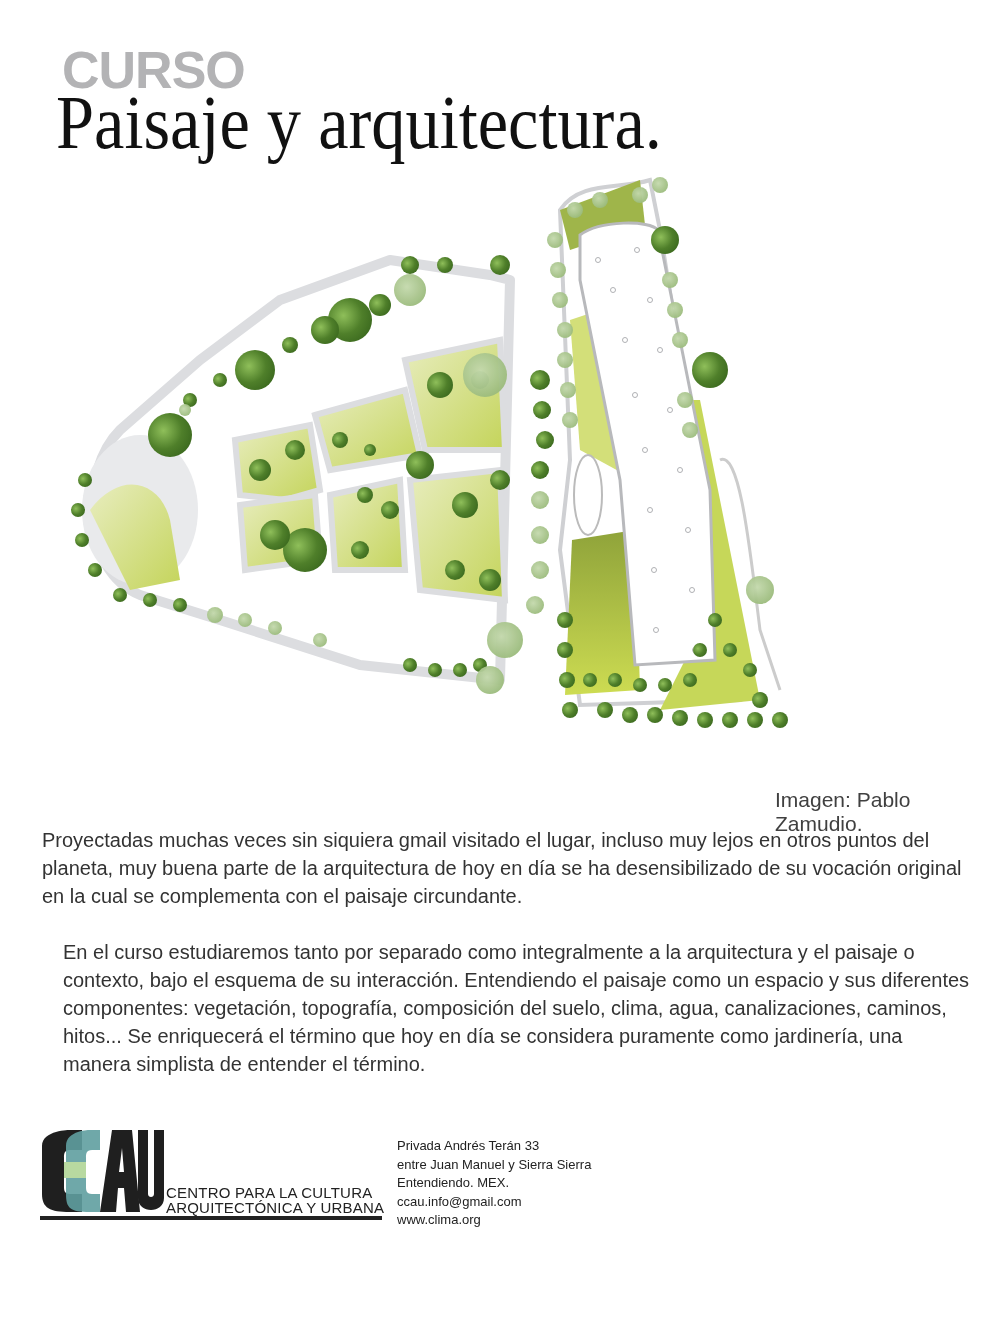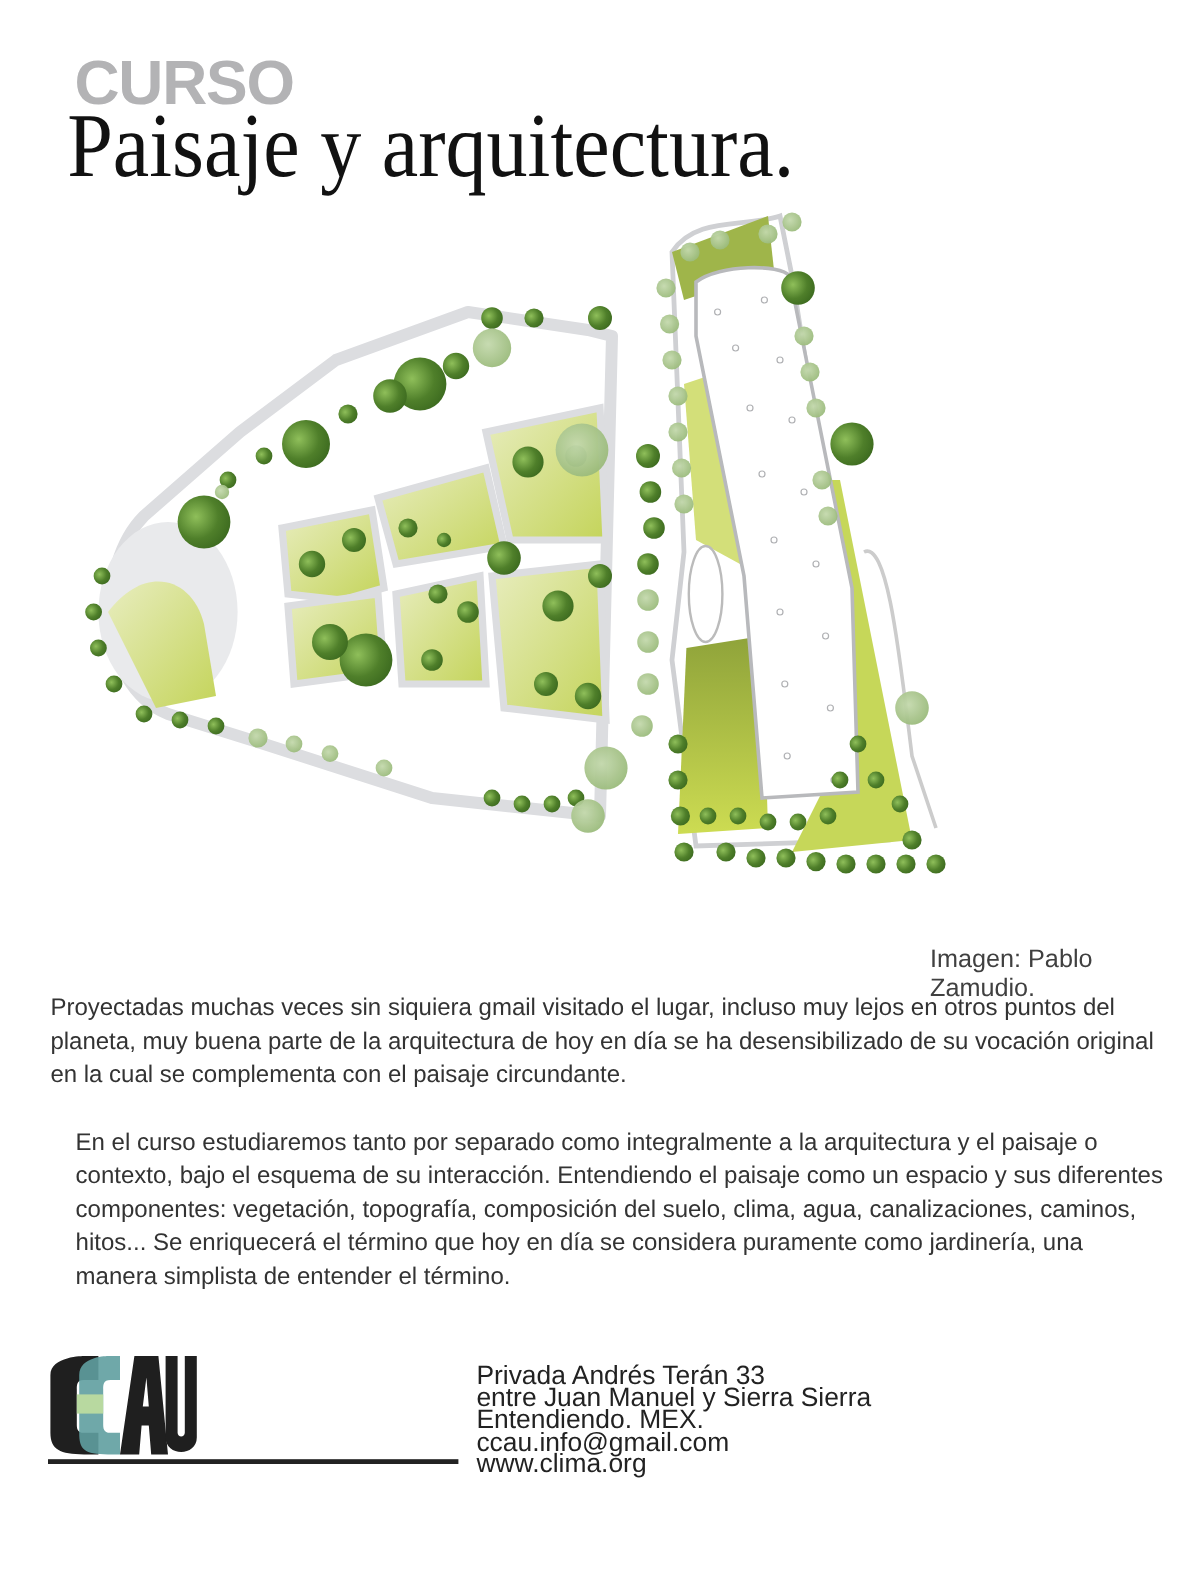--- a/index.html
+++ b/index.html
@@ -8,21 +8,21 @@
   .title { position: absolute; left: 56px; top: 84px; font-family: "Liberation Serif", serif; font-size: 76px; color: #111; line-height: 1; transform: scaleX(0.9); transform-origin: left top; letter-spacing: 0px; white-space: nowrap; }
   .plan { position: absolute; left: 60px; top: 150px; width: 760px; height: 590px; }
   .credit { position: absolute; left: 775px; top: 752px; font-size: 21px; color: #404040; margin-top: 36px; }
   .intro { position: absolute; left: 42px; top: 826px; width: 930px; }
   .intro h2 { margin: 0; font-size: 18px; font-weight: bold; color: #111; line-height: 22px; }
   .intro p { margin: 0; font-size: 20px; line-height: 28px; color: #333; }
   .intro p.second { margin-top: 28px; margin-left: 21px; }
   .logo { position: absolute; left: 40px; top: 1128px; width: 342px; height: 92px; }
   .logo-sub { position: absolute; left: 126px; top: 57px; font-size: 15px; line-height: 15px; color: #222; letter-spacing: 0.2px; white-space: nowrap; }
   .logo-rule { position: absolute; left: 0; top: 88px; width: 342px; height: 4px; background: #222; }
-  .contact { position: absolute; left: 397px; top: 1137px; font-size: 22px; line-height: 18.5px; color: #222; }
+  .contact { position: absolute; left: 397px; top: 1137px; font-size: 13px; line-height: 18.5px; color: #222; }
   .contact div { white-space: nowrap; }
 </style>
 </head>
 <body>
 
 <div class="kicker">CURSO</div>
 <div class="title">Paisaje y arquitectura.</div>
 
 <svg class="plan" viewBox="0 0 760 590" xmlns="http://www.w3.org/2000/svg">
   <defs>
@@ -203,20 +203,24 @@
 
     <path d="M2 18 C 2 2, 30 2, 30 2 L 42 2 L 42 22 L 30 22 C 24 22, 24 26, 24 30 L 24 58 C 24 62, 24 66, 30 66 L 42 66 L 42 84 L 30 84 C 10 84, 2 80, 2 66 Z" fill="#1f1f1f"></path>
 
     <path d="M26 18 C 26 2, 50 2, 50 2 L 60 2 L 60 22 L 52 22 C 46 22, 46 26, 46 30 L 46 58 C 46 62, 46 66, 52 66 L 60 66 L 60 84 L 50 84 C 30 84, 26 80, 26 66 Z" fill="#5f9ea0" opacity="0.9"></path>
     <rect x="24" y="34" width="22" height="16" fill="#b8d9a0"></rect>
 
     <path d="M60 84 L 72 2 L 92 2 L 100 84 L 86 84 L 84 60 L 78 60 L 76 84 Z M 79 44 L 84 44 L 82 20 Z" fill="#1f1f1f" fill-rule="evenodd"></path>
 
     <path d="M98 2 L 108 2 L 108 66 C 108 70, 114 70, 114 66 L 114 2 L 124 2 L 124 70 C 124 86, 98 86, 98 70 Z" fill="#1f1f1f"></path>
   </svg>
+  <div class="logo-sub">
+    <div>CENTRO PARA LA CULTURA</div>
+    <div>ARQUITECTÓNICA Y URBANA</div>
+  </div>
   <div class="logo-rule"></div>
 </div>
 
 <div class="contact">
   <div>Privada Andrés Terán 33</div>
   <div>entre Juan Manuel y Sierra Sierra</div>
   <div>Entendiendo. MEX.</div>
   <div>ccau.info@gmail.com</div>
   <div>www.clima.org</div>
 </div>

